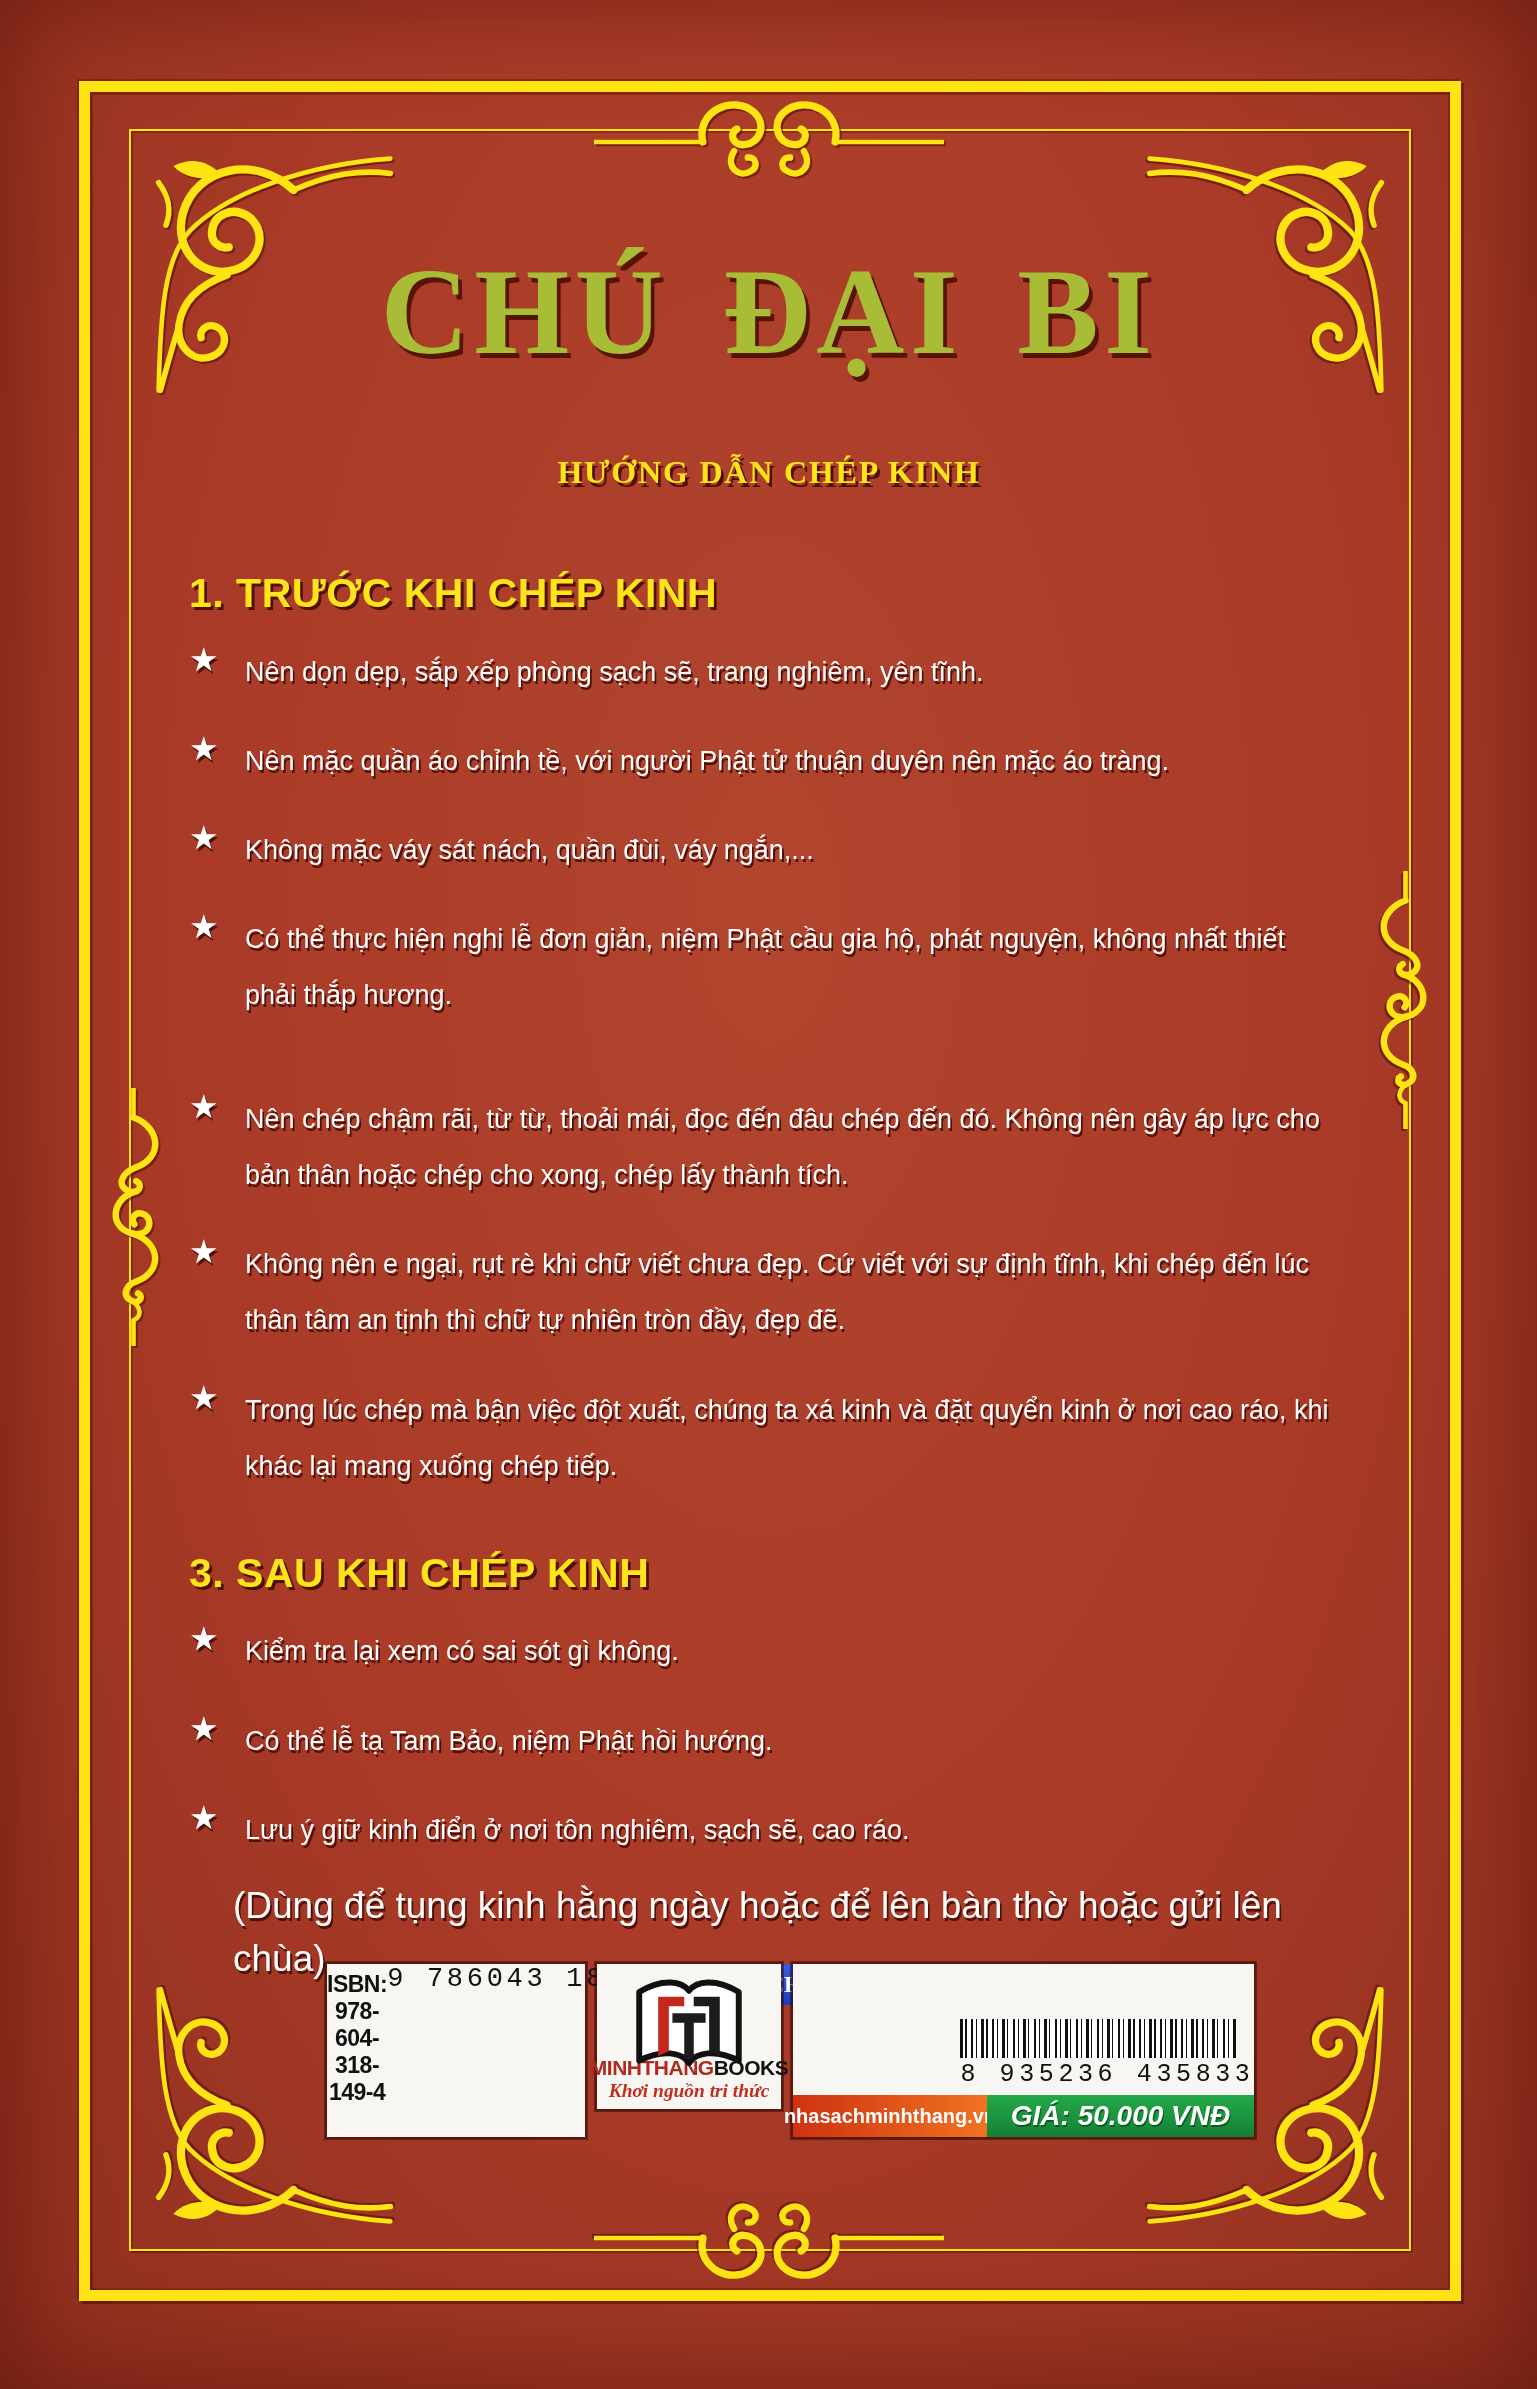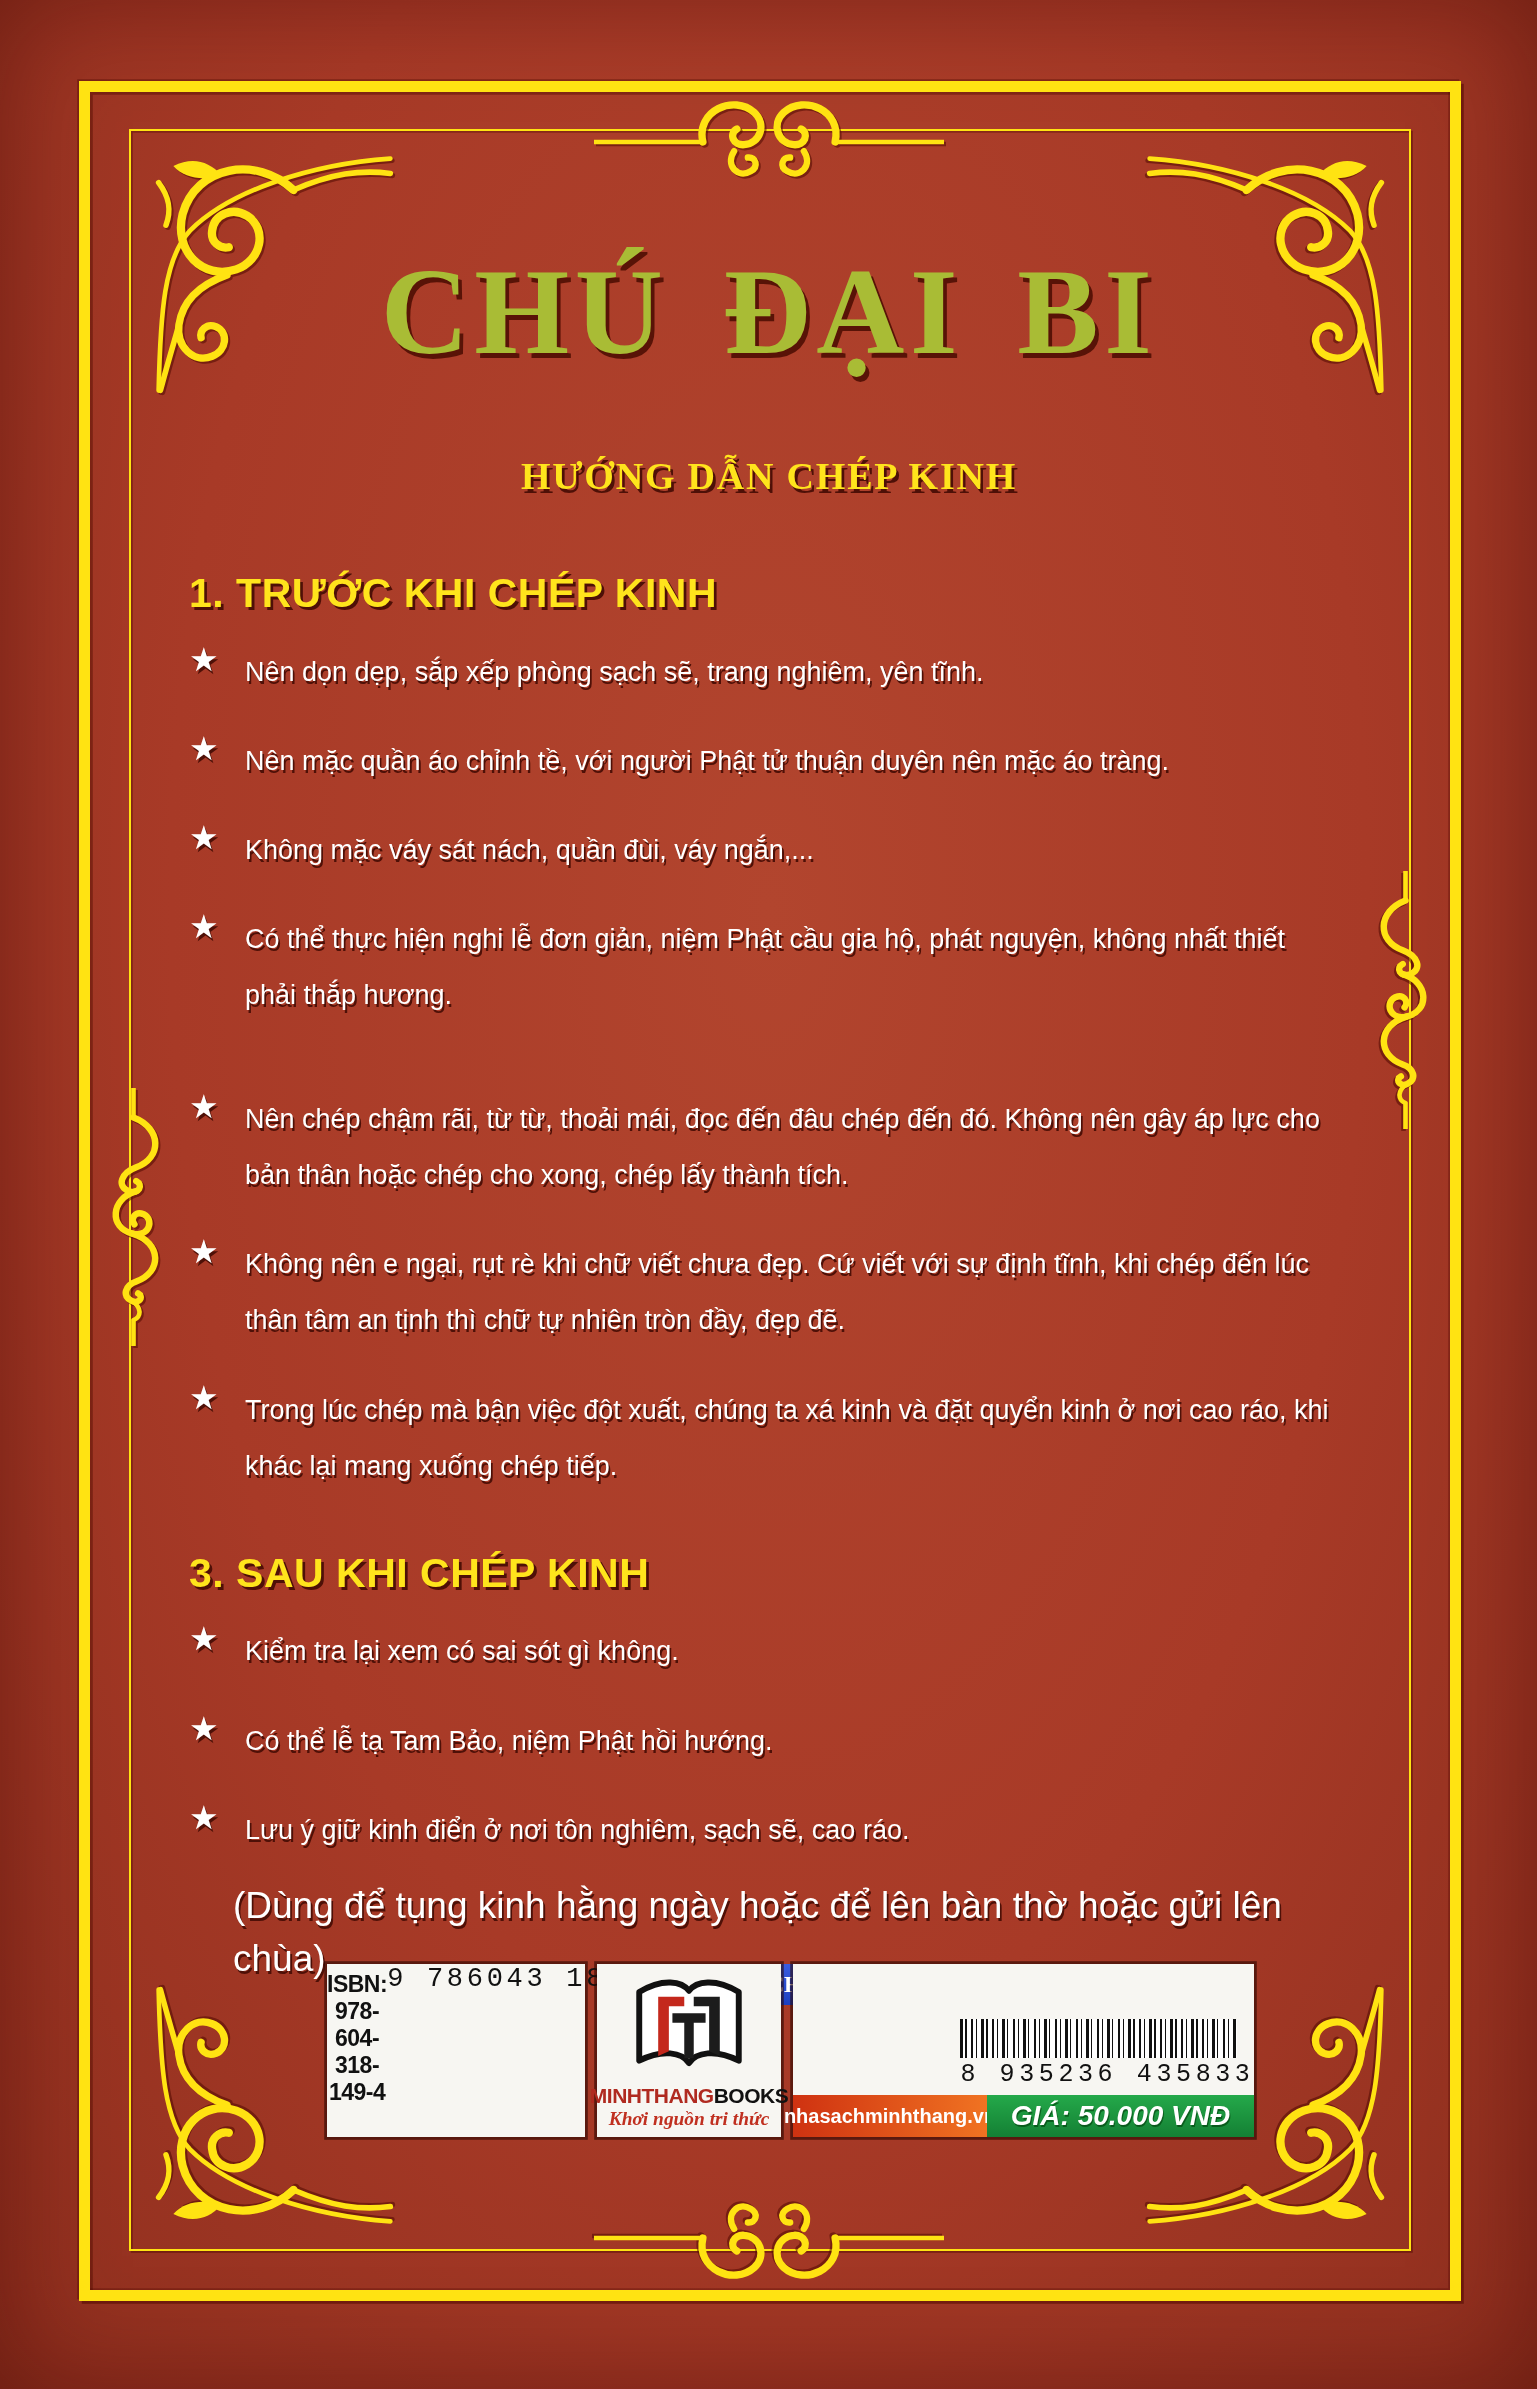--- a/index.html
+++ b/index.html
@@ -39,21 +39,21 @@
   }
   .title{
     position:absolute;top:242px;left:0;width:100%;text-align:center;
     font-family:"Liberation Serif", serif;font-weight:bold;
     font-size:122px;letter-spacing:5.5px;word-spacing:18.4px;color:#a9bc35;
     text-shadow:3.7px 4.6px 0 #581307;
   }
   .guide{
     position:absolute;top:454px;left:0;width:100%;text-align:center;
     font-family:"Liberation Serif", serif;font-weight:bold;
-    font-size:38px;letter-spacing:1.8px;color:#ffe41c;
+    font-size:32px;letter-spacing:1.8px;color:#ffe41c;
     text-shadow:2.8px 3.7px 0 #4e1007;
   }
   
   .content{position:absolute;top:570px;left:189px;right:189px;}
   .sec{margin-bottom:44px;}
   .sec-h{
     margin:0 0 14.7px 0;font-size:41px;font-weight:bold;color:#ffe41c;
     letter-spacing:0.5px;text-shadow:2.8px 2.8px 0 #4e1007;
   }
   .item{display:flex;align-items:flex-start;margin:0 0 9.2px 0;}
@@ -75,21 +75,21 @@
   .isbn-box{width:258px;height:173px;display:flex;flex-direction:row;}
   .isbn-label{font-weight:bold;font-size:23px;color:#111;text-align:center;padding-top:7.4px;letter-spacing:-0.5px;}
   .isbn-space{flex:1;}
   .isbn-digits{font-family:"Liberation Mono", monospace;font-size:27px;color:#111;text-align:center;letter-spacing:3.7px;padding-bottom:3.7px;white-space:nowrap;}
   .isbn-strip{
     height:41px;background:linear-gradient(180deg,#3a5ce0,#1c3fc0);
     display:flex;align-items:center;justify-content:center;
     font-family:"Liberation Serif", serif;font-weight:bold;font-size:23px;color:#fff;
     white-space:nowrap;letter-spacing:-0.5px;
   }
-  .pub-box{width:184px;height:173px;display:flex;flex-direction:column;align-items:center;justify-content:flex-end;padding-bottom:7.4px;box-sizing:border-box;}
+  .pub-box{width:184px;height:145px;display:flex;flex-direction:column;align-items:center;justify-content:flex-end;padding-bottom:7.4px;box-sizing:border-box;}
   .pub-logo{position:absolute;top:9.2px;left:50%;transform:translateX(-50%);}
   .pub-name{font-size:21px;font-weight:bold;letter-spacing:-0.5px;white-space:nowrap;}
   .pub-name .red{color:#b02a20;}
   .pub-name .black{color:#111;}
   .pub-tag{font-family:"Liberation Serif", serif;font-style:italic;font-weight:bold;font-size:19.4px;color:#c03020;white-space:nowrap;}
   .price-box{width:461px;height:173px;}
   .bars{
     position:absolute;right:16.6px;bottom:79px;width:277px;height:39px;
     background:repeating-linear-gradient(90deg,#111 0 2.8px,#fff 2.8px 4.6px,#111 4.6px 6.5px,#fff 6.5px 11px,#111 11px 13px,#fff 13px 15.7px,#111 15.7px 16.6px,#fff 16.6px 21px);
   }

